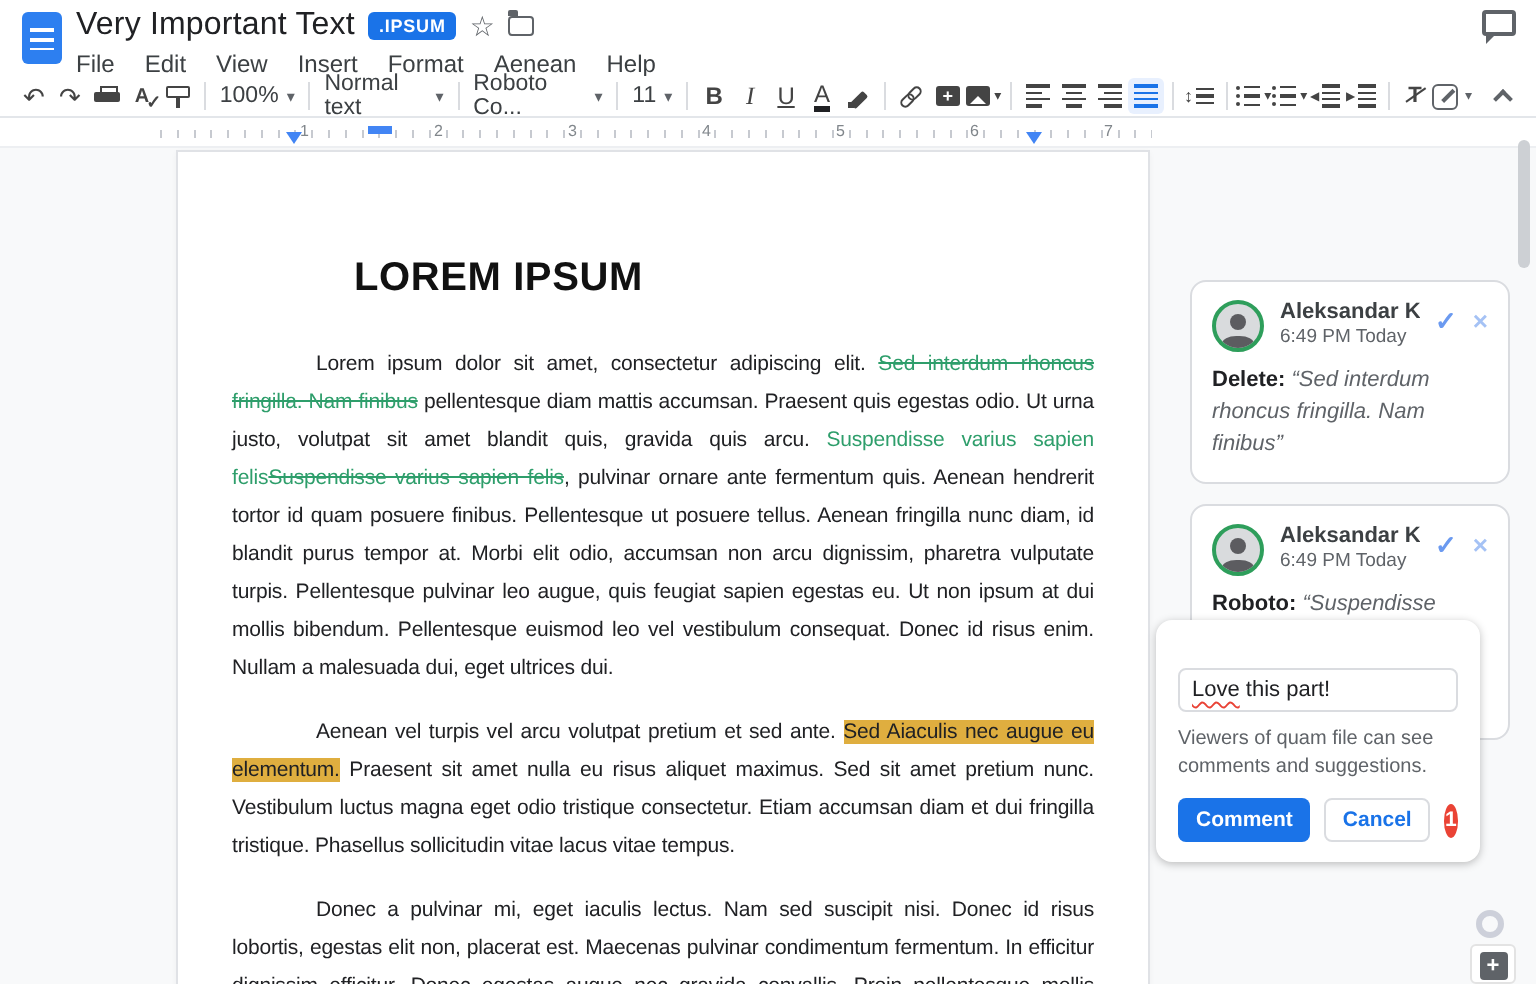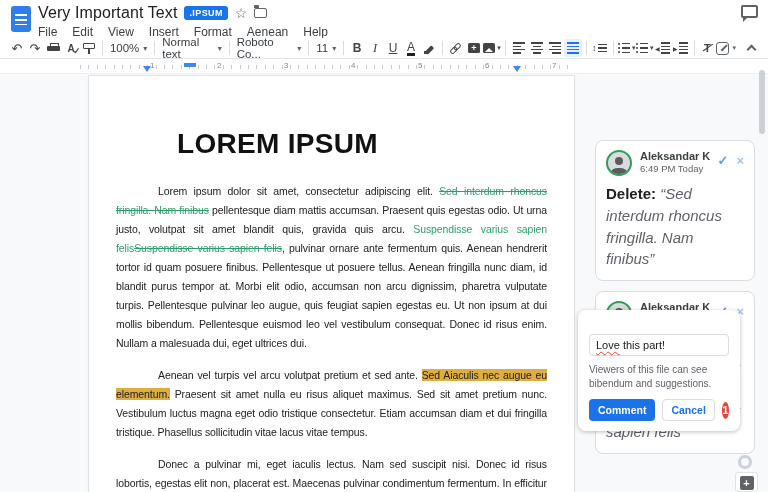--- a/index.html
+++ b/index.html
@@ -81,21 +81,21 @@
   
   .ruler { position:absolute; left:0; top:59px; width:768px; height:15px; background:#fff; border-bottom:1px solid #EDEFF2; }
   .ruler-ticks { position:absolute; left:80px; top:6px; width:496px; height:4px;
     background:repeating-linear-gradient(90deg, #C7CAD0 0 1px, transparent 1px 8.4px); }
   .ruler-num { position:absolute; top:2px; font-size:8px; color:#80868B; }
   .r-tri { position:absolute; top:7px; border-left:4px solid transparent; border-right:4px solid transparent; border-top:6px solid #4285F4; }
   .r-bar { position:absolute; top:4px; width:12px; height:3.5px; background:#4285F4; }
 
   
   .page { position:absolute; left:88px; top:75px; width:487px; height:500px; background:#fff; border:1px solid #E0E2E6; box-shadow:0 1px 3px rgba(0,0,0,.04); padding:52px 27px 0 27px; }
-  .doc-heading { font-size:28px; font-weight:700; color:#111; letter-spacing:.3px; margin:0 0 22px 61px; }
+  .doc-heading { font-size:20px; font-weight:700; color:#111; letter-spacing:.3px; margin:0 0 22px 61px; }
   .para { font-size:10.5px; line-height:19px; color:#202124; text-align:justify; text-indent:42px; margin-bottom:13px; letter-spacing:-0.1px; }
   .seg-del { color:#2E9E6B; text-decoration:line-through; }
   .seg-ins { color:#2E9E6B; }
   .seg-hl { background:#DFAE3F; }
   .seg-spell { text-decoration:underline wavy #E94235 1px; text-underline-offset:2px; }
 
   
   .comment-cards { position:absolute; left:595px; top:140px; width:160px; }
   .comment-card { background:#fff; border:1px solid #DADCE0; border-radius:8px; padding:9px 10px 10px 10px; margin-bottom:10px; }
   .cc-head { display:flex; align-items:flex-start; gap:8px; }
@@ -103,21 +103,21 @@
   .avatar::before { content:""; position:absolute; left:50%; top:22%; width:38%; height:38%; margin-left:-19%; background:#5c5c60; border-radius:50%; }
   .avatar::after { content:""; position:absolute; left:50%; bottom:-12%; width:72%; height:40%; margin-left:-36%; background:#5c5c60; border-radius:45% 45% 0 0; }
   .av26 { width:26px; height:26px; }
   .av30 { width:30px; height:30px; }
   .cc-meta { min-width:0; }
   .cc-name { font-size:11px; font-weight:700; color:#3C4043; white-space:nowrap; overflow:hidden; }
   .cc-time { font-size:9.5px; color:#5F6368; margin-top:1px; }
   .cc-actions { margin-left:auto; display:flex; gap:8px; padding-top:4px; }
   .cc-accept { color:#6B9AF0; font-size:13px; font-weight:700; line-height:1; }
   .cc-reject { color:#A5C2F5; font-size:13px; font-weight:700; line-height:1; }
-  .cc-body { margin-top:7px; font-size:15px; line-height:1.45; color:#3C4043; }
+  .cc-body { margin-top:7px; font-size:11px; line-height:1.45; color:#3C4043; }
   .cc-body .b { font-weight:700; color:#202124; }
   .cc-body .q { font-style:italic; color:#5F6368; }
 
   
   .composer { position:absolute; left:578px; top:310px; width:162px; background:#fff; border-radius:8px; box-shadow:0 1px 4px rgba(0,0,0,.25); padding:12px 11px 10px 11px; }
   .comp-head { display:flex; align-items:center; gap:10px; }
   .comp-name { font-size:11.5px; color:#3C4043; }
   .comp-input { margin-top:12px; border:1px solid #DADCE0; border-radius:4px; padding:4px 6px; font-size:11px; color:#202124; height:22px; }
   .comp-helper { margin-top:7px; font-size:10px; color:#5F6368; line-height:1.4; }
   .comp-btns { display:flex; align-items:center; gap:7px; margin-top:8px; }
@@ -385,21 +385,21 @@
             <span class="cc-accept">✓</span>
             <span class="cc-reject">×</span>
           </div>
         </div>
         <div class="cc-body"><span class="b">Roboto:</span><span class="q"> “Suspendisse varius sapien felis”</span><span> with </span><span class="q">“Suspendisse varius sapien felis”</span></div>
       </div>
     </div>
 
   <div class="composer">
     <div class="comp-input"><span class="seg-spell">Love</span><span> this part!</span></div>
-    <div class="comp-helper">Viewers of this file can see bibendum and suggestions.</div>
+    <div class="comp-helper">Viewers of quam file can see comments and suggestions.</div>
     <div class="comp-btns">
       <span class="btn-comment">Comment</span>
       <span class="btn-cancel">Cancel</span>
       <span class="badge-red">1</span>
     </div>
   </div>
 
   <div class="vscroll"></div>
   <div class="ring-widget"></div>
   <div class="plus-widget">

